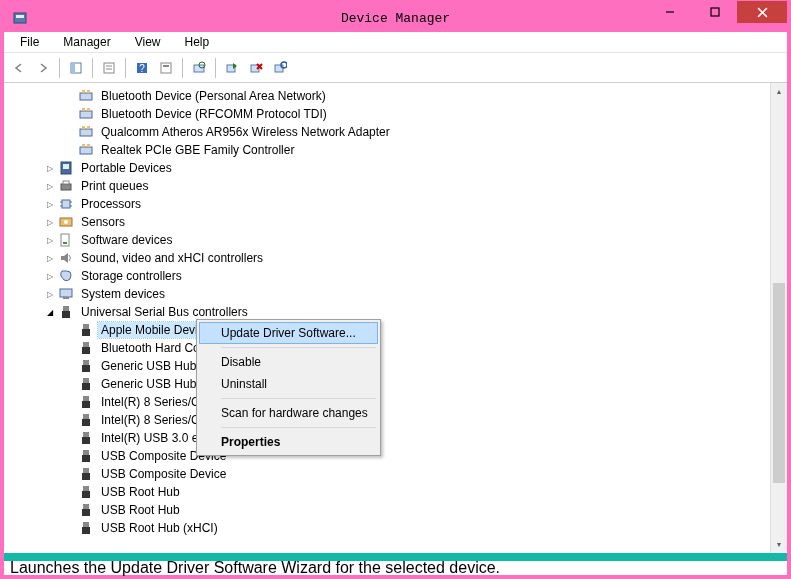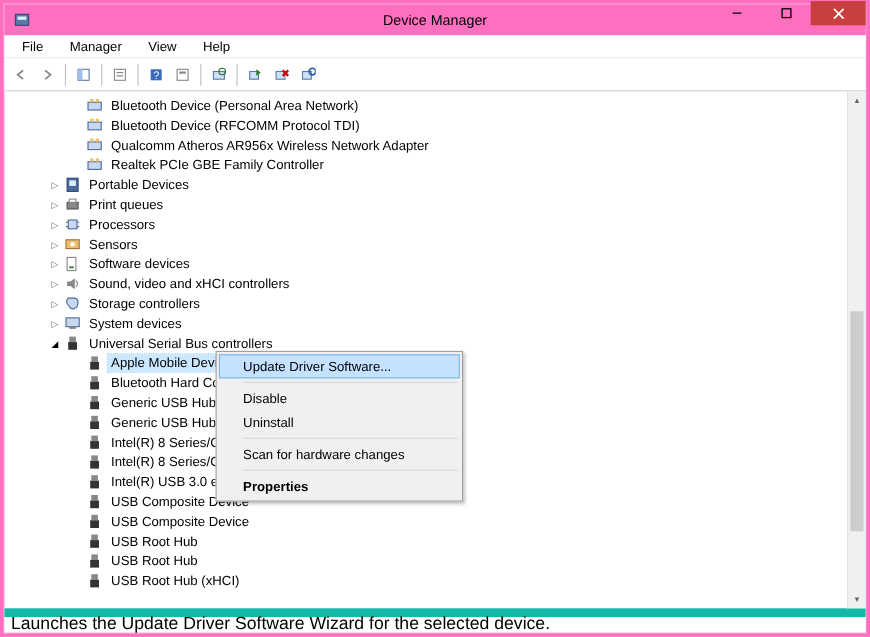--- a/index.html
+++ b/index.html
@@ -3,21 +3,21 @@
 <meta charset="utf-8">
 <style>
   * { box-sizing: border-box; }
   html, body { margin: 0; padding: 0; font-family: "Segoe UI", Tahoma, sans-serif; font-size: 12px; color: #000; }
   body { width: 791px; height: 579px; background: #ff6fc0; position: relative; }
 
   .window { position: absolute; inset: 3px; background: #fff; border: 1px solid #ff6fc0; display: flex; flex-direction: column; }
 
   .titlebar { background: #ff6fc0; height: 28px; display: flex; align-items: center; position: relative; }
   .titlebar .title-icon { width: 20px; height: 20px; margin-left: 6px; display:flex; align-items:center; justify-content:center; }
-  .titlebar .title { position: absolute; left: 0; right: 0; text-align: center; font-size: 13px; color: #000; pointer-events: none; }
+  .titlebar .title { position: absolute; left: 0; right: 0; text-align: center; font-size: 13px; color: #000; pointer-events: none; font-family: Liberation Mono, monospace; }
   .titlebar .win-buttons { margin-left: auto; display: flex; height: 100%; }
   .titlebar .win-btn { width: 45px; height: 22px; display: flex; align-items: center; justify-content: center; font-size: 13px; margin-top:-3px; }
   .titlebar .win-btn.close { background: #c8403e; width: 50px; }
   .titlebar .win-btn.min svg, .titlebar .win-btn.max svg { width: 10px; height: 10px; }
 
   .menubar { background: #fff; height: 21px; display: flex; align-items: center; border-bottom: 1px solid #e5e5e5; padding-left: 8px; gap: 8px; }
   .menubar .menu-item { padding: 2px 8px; }
 
   .toolbar { background: #fff; height: 30px; display: flex; align-items: center; border-bottom: 1px solid #d0d0d0; padding-left: 4px; gap: 2px; }
   .toolbar .tb-btn { width: 22px; height: 22px; display: flex; align-items: center; justify-content: center; border: 1px solid transparent; }
@@ -35,21 +35,21 @@
   .ind3 { padding-left: 52px; }
 
   .scroll-track { width: 17px; background: #f0f0f0; border-left: 1px solid #e0e0e0; position: relative; }
   .scroll-arrow { height: 17px; width: 100%; display:flex; align-items:center; justify-content:center; font-size:8px; color:#606060; position:absolute; }
   .scroll-arrow.up { top:0; }
   .scroll-arrow.down { bottom:0; }
   .scroll-thumb { position:absolute; left:2px; right:2px; top: 200px; height: 200px; background:#cdcdcd; }
 
   .statusbar { height: 22px; border-top: 8px solid #14b8a6; background: #fff; padding-left: 6px; display: flex; align-items: center; font-size: 16px; }
 
-  .context-menu { position: absolute; left: 196px; top: 319px; width: 225px; background: #f0f0f0; border: 1px solid #a0a0a0; box-shadow: 2px 2px 3px rgba(0,0,0,.25); padding: 2px; }
+  .context-menu { position: absolute; left: 196px; top: 319px; width: 185px; background: #f0f0f0; border: 1px solid #a0a0a0; box-shadow: 2px 2px 3px rgba(0,0,0,.25); padding: 2px; }
   .context-menu .cm-item { height: 22px; display: flex; align-items: center; padding-left: 22px; font-size: 12px; }
   .context-menu .cm-item.highlighted { background: #c4e1ff; border: 1px solid #7eb4ea; padding-left: 21px; height: 22px; }
   .context-menu .cm-sep { height: 1px; background: #d7d7d7; margin: 3px 2px 3px 22px; }
   .context-menu .cm-item.bold { font-weight: bold; }
 </style>
 </head>
 <body>
 
 <div class="window">
 

